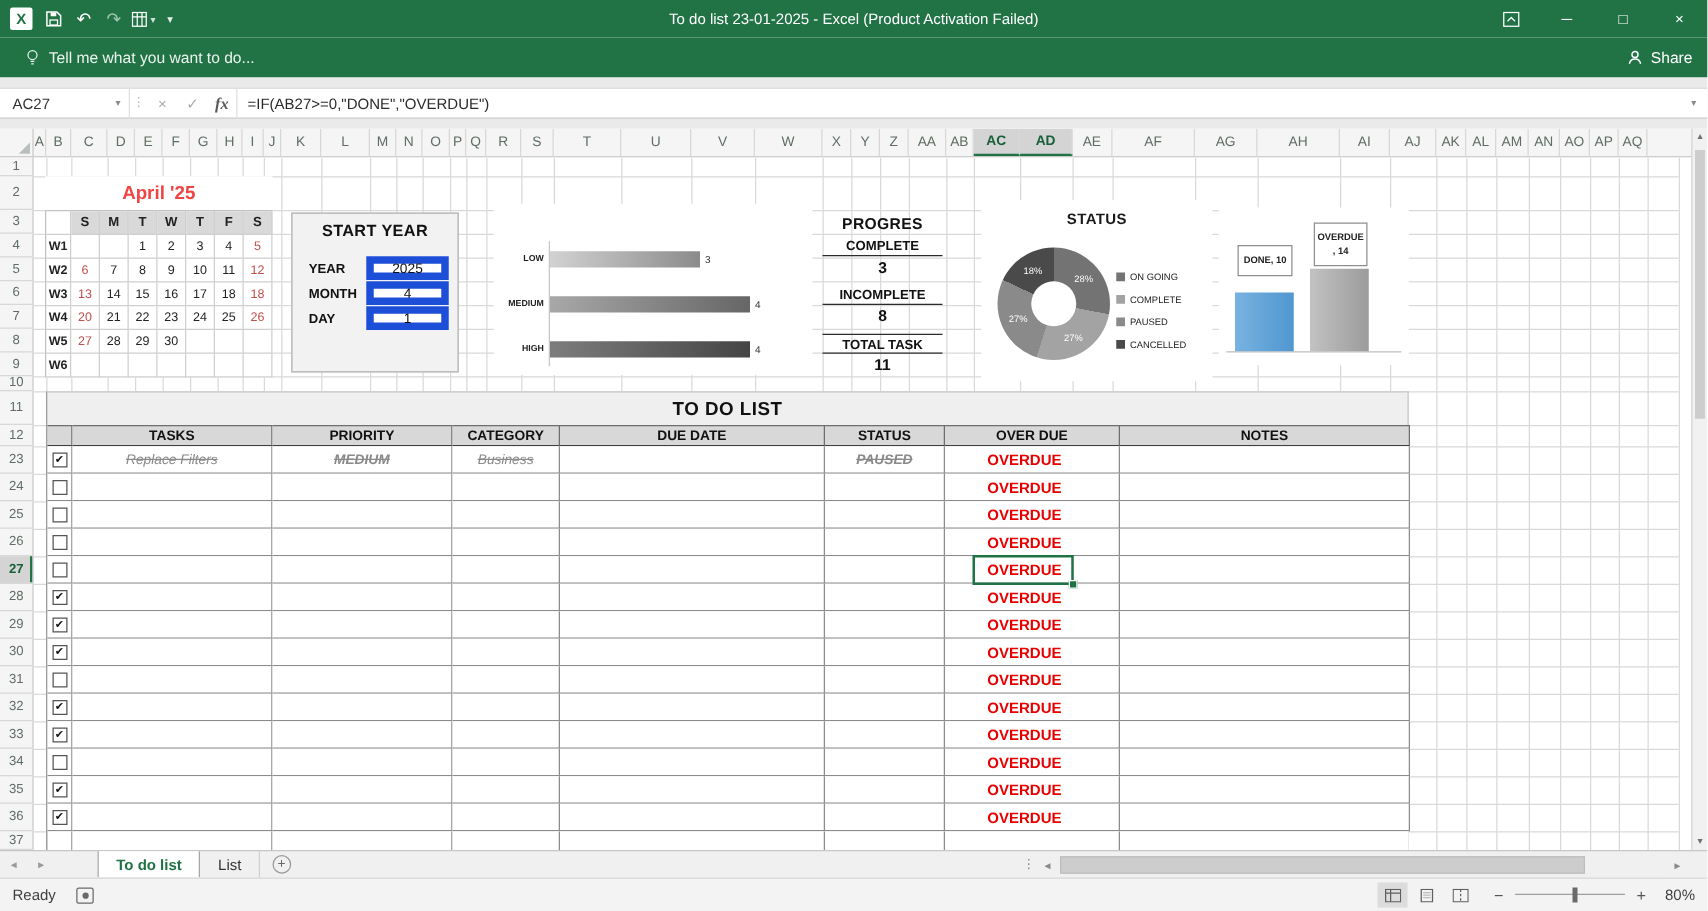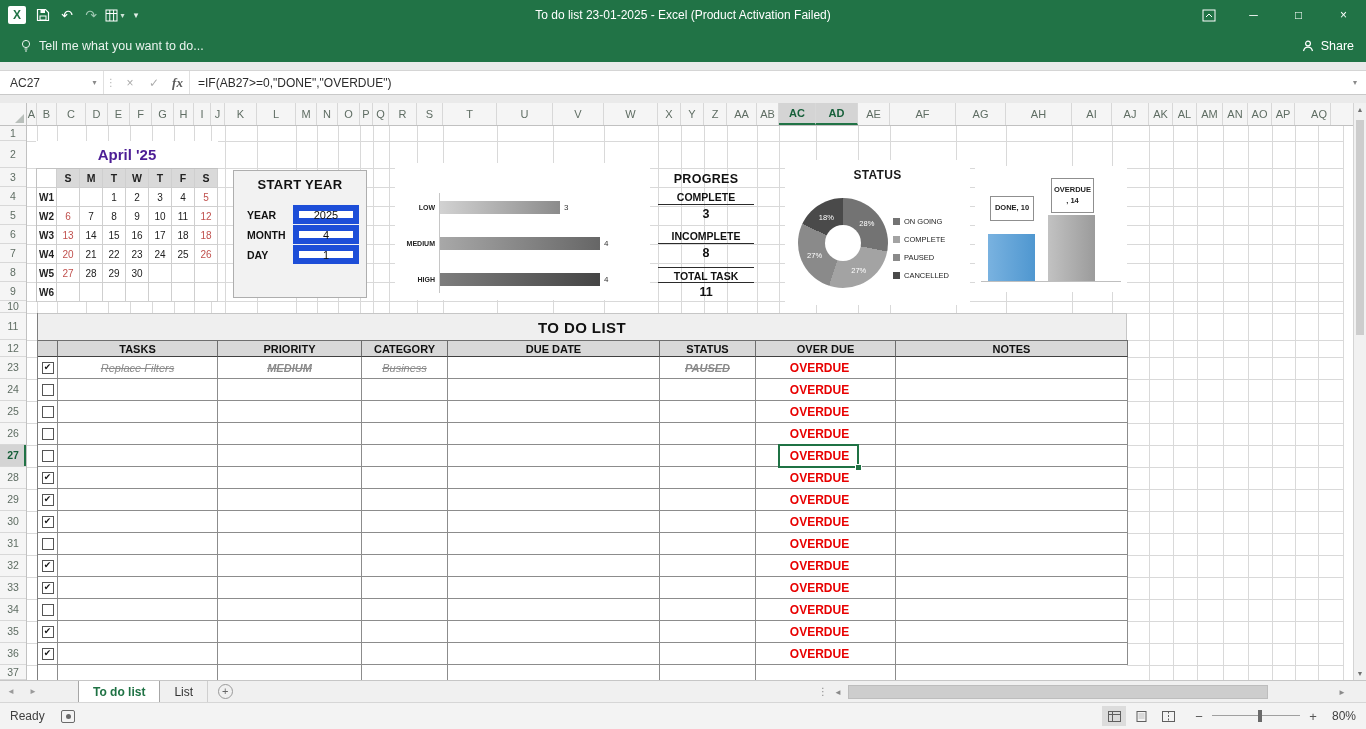--- a/index.html
+++ b/index.html
@@ -46,21 +46,21 @@
   .rowheads{position:absolute;left:0;top:126px;width:27px;height:554px;background:#f5f5f5;border-right:1px solid #c1c1c1;overflow:hidden;}
   .rowh{width:100%;display:flex;align-items:center;justify-content:center;font-size:10.5px;line-height:1;color:#5f6d63;border-bottom:1px solid #d8d8d8;overflow:hidden;}
   .rowh.sel{background:#d4d4d4;color:#17603a;font-weight:bold;box-shadow:inset -2px 0 0 #217346;}
 
   
   .grid{position:absolute;left:27px;top:126px;width:1326px;height:554px;background:#fff;overflow:hidden;}
   .gridlines{position:absolute;left:0;top:0;}
 
   
   .cal{position:absolute;left:9px;top:15px;width:182px;background:#fff;}
-  .cal-title{height:27px;display:flex;align-items:center;justify-content:center;font-size:15px;font-weight:bold;color:#4c1d95;}
+  .cal-title{height:27px;display:flex;align-items:center;justify-content:center;font-size:15px;font-weight:bold;color:#ef4444;}
   .cal-grid{border-left:1px solid #c2c2c2;border-top:1px solid #c2c2c2;}
   .cal-row{display:flex;height:19px;}
   .cal-cell{flex:none;display:flex;align-items:center;justify-content:center;font-size:10px;color:#222;border-right:1px solid #cfcfcf;border-bottom:1px solid #cfcfcf;overflow:hidden;}
   .cal-wlab{width:20px;font-weight:bold;}
   .cal-d{width:23px;}
   .cal-head .cal-d{background:#d9d9d9;font-weight:bold;font-size:10.5px;}
   .wknd{color:#c0504d;}
 
   
   .sy{position:absolute;left:206px;top:44px;width:134px;height:128px;background:#f2f2f2;border:1px solid #aeaeae;}
@@ -269,21 +269,21 @@
       <div class="colh" style="width: 50px;">AG</div>
       <div class="colh" style="width: 66px;">AH</div>
       <div class="colh" style="width: 40px;">AI</div>
       <div class="colh" style="width: 37px;">AJ</div>
       <div class="colh" style="width: 24px;">AK</div>
       <div class="colh" style="width: 24px;">AL</div>
       <div class="colh" style="width: 26px;">AM</div>
       <div class="colh" style="width: 25px;">AN</div>
       <div class="colh" style="width: 24px;">AO</div>
       <div class="colh" style="width: 23px;">AP</div>
-      <div class="colh" style="width: 23px; margin-left: 13px;">AQ</div>
+      <div class="colh" style="width: 23px;">AQ</div>
       <div class="colh" style="width: 25px; margin-top: 40px;">AR</div>
     </div>
   <div class="rowheads">
       <div class="rowh" style="height: 15px;">1</div>
       <div class="rowh" style="height: 27px;">2</div>
       <div class="rowh" style="height: 19px;">3</div>
       <div class="rowh" style="height: 19px;">4</div>
       <div class="rowh" style="height: 19px;">5</div>
       <div class="rowh" style="height: 19px;">6</div>
       <div class="rowh" style="height: 19px;">7</div>

